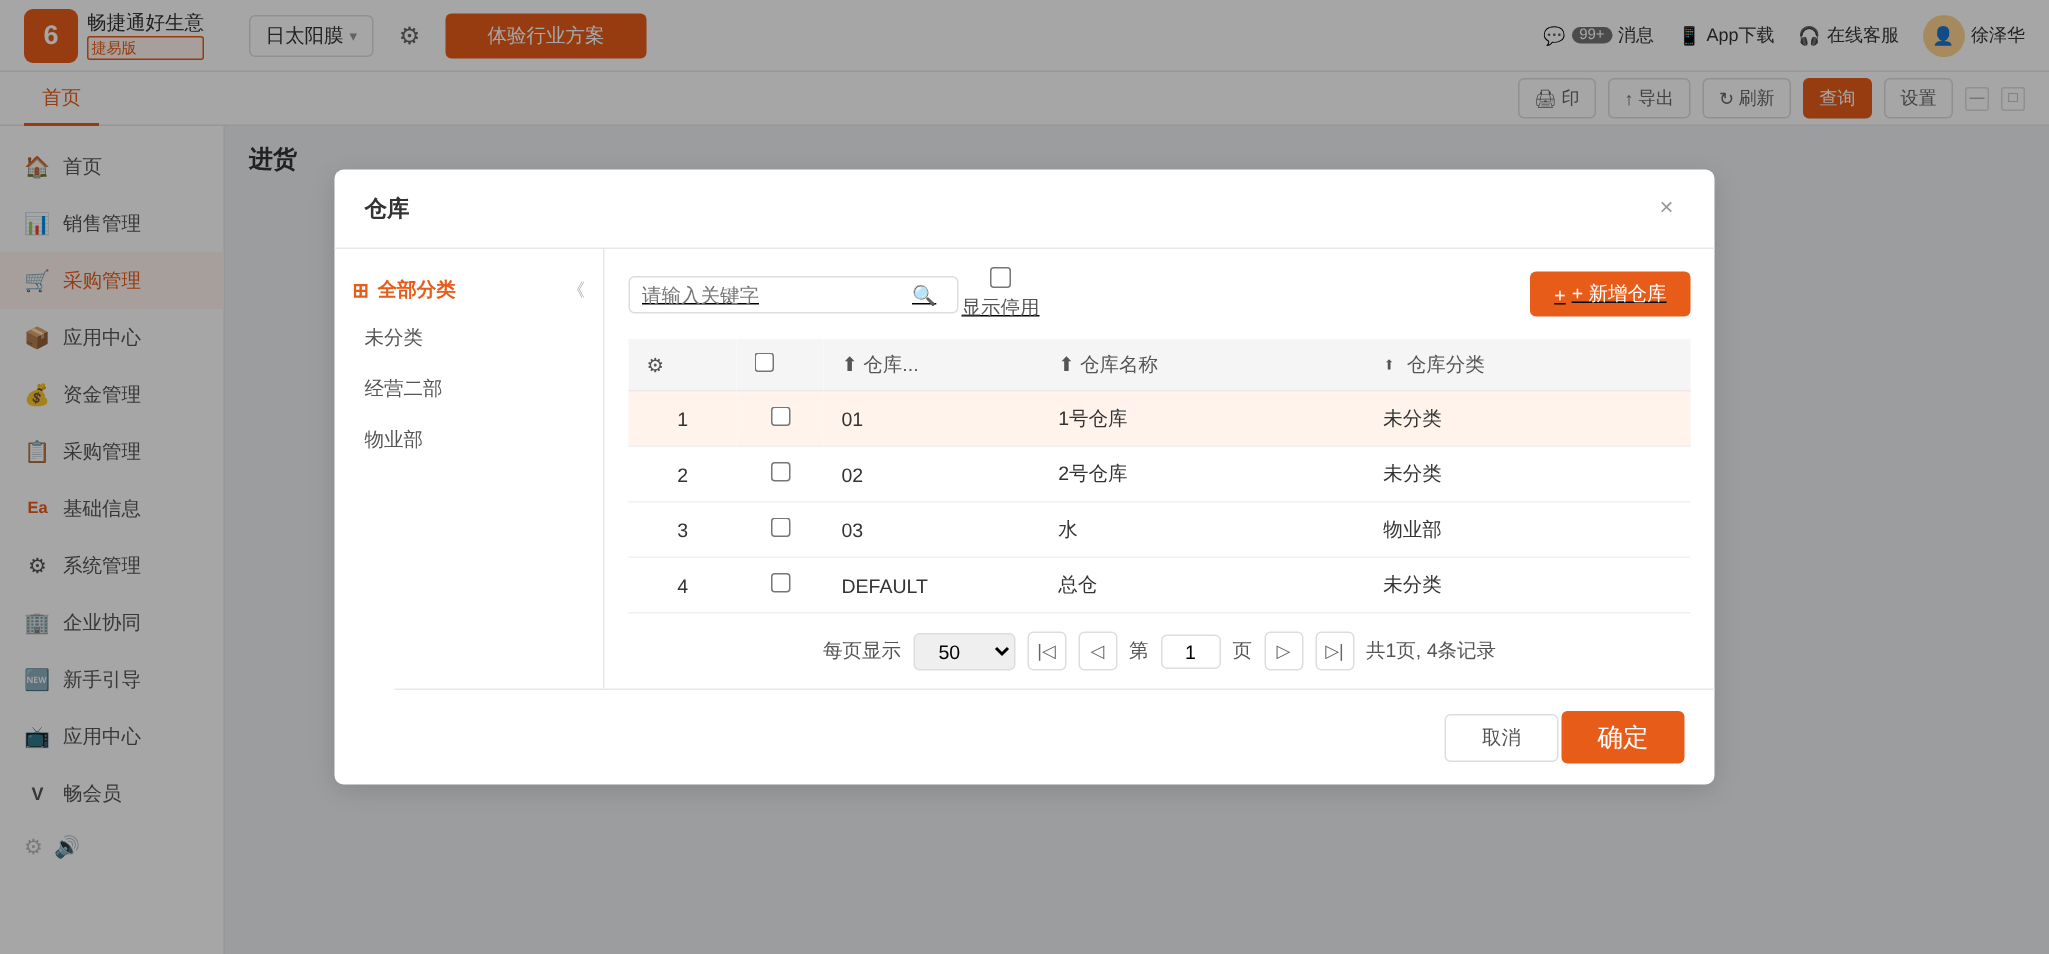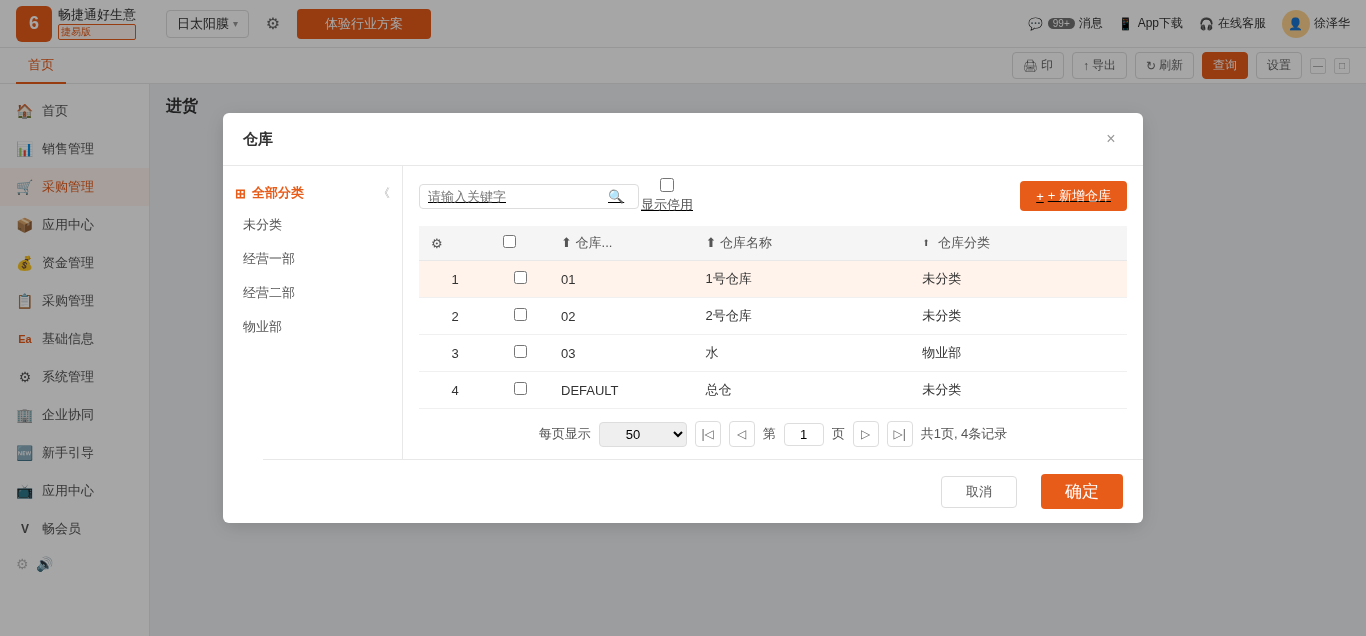--- a/index.html
+++ b/index.html
@@ -80,26 +80,26 @@
     .data-table tr.selected td { background: #fff3eb; }
     .col-seq { width: 50px; text-align: center; }
     .col-cb { width: 40px; text-align: center; }
     .col-gear { width: 50px; text-align: center; }
     .col-code { width: 100px; }
     .col-name { width: 150px; }
     .col-cat { width: 150px; font-family: Liberation Mono, monospace; }
 
     
     .pagination { display: flex; align-items: center; justify-content: center; gap: 8px; margin-top: 12px; font-size: 13px; color: #555; }
-    .page-size-select { border: 1px solid #ddd; border-radius: 4px; padding: 3px 22px; font-size: 13px; cursor: pointer; }
+    .page-size-select { border: 1px solid #ddd; border-radius: 4px; padding: 3px 12px; font-size: 13px; cursor: pointer; }
     .page-nav-btn { width: 26px; height: 26px; border: 1px solid #ddd; border-radius: 4px; display: flex; align-items: center; justify-content: center; cursor: pointer; color: #666; background: #fff; font-size: 12px; }
     .page-input { width: 40px; border: 1px solid #ddd; border-radius: 4px; padding: 3px 6px; text-align: center; font-size: 13px; }
 
     
-    .modal-footer { display: flex; align-items: center; justify-content: flex-end; gap: 24px; padding: 14px 20px; border-top: 1px solid #e8e8e8; margin-left: 40px; }
+    .modal-footer { display: flex; align-items: center; justify-content: flex-end; gap: 2px; padding: 14px 20px; border-top: 1px solid #e8e8e8; margin-left: 40px; }
     .cancel-btn { border: 1px solid #ddd; background: #fff; border-radius: 4px; padding: 6px 24px; cursor: pointer; font-size: 13px; color: #555; }
     .confirm-btn { background: #e85c1a; color: #fff; border: none; border-radius: 4px; padding: 6px 24px; cursor: pointer; font-size: 17px; }
   </style>
 </head>
 <body>
 
 <div class="topbar">
   <div class="topbar-logo">
     <div class="logo-icon">
         <span>6</span>
@@ -234,23 +234,20 @@
       <div class="category-panel">
         <div class="category-header">
           <div class="category-all">
             <span style="color:#e85c1a;">⊞</span>
             <span>全部分类</span>
           </div>
           <div class="collapse-btn">《</div>
         </div>
         <div class="category-item">
           <span>未分类</span>
-        </div>
-        <div class="category-item">
-          <span>经营一部</span>
         </div>
         <div class="category-item">
           <span>经营二部</span>
         </div>
         <div class="category-item">
           <span>物业部</span>
         </div>
       </div>
 
       <div class="table-panel">

